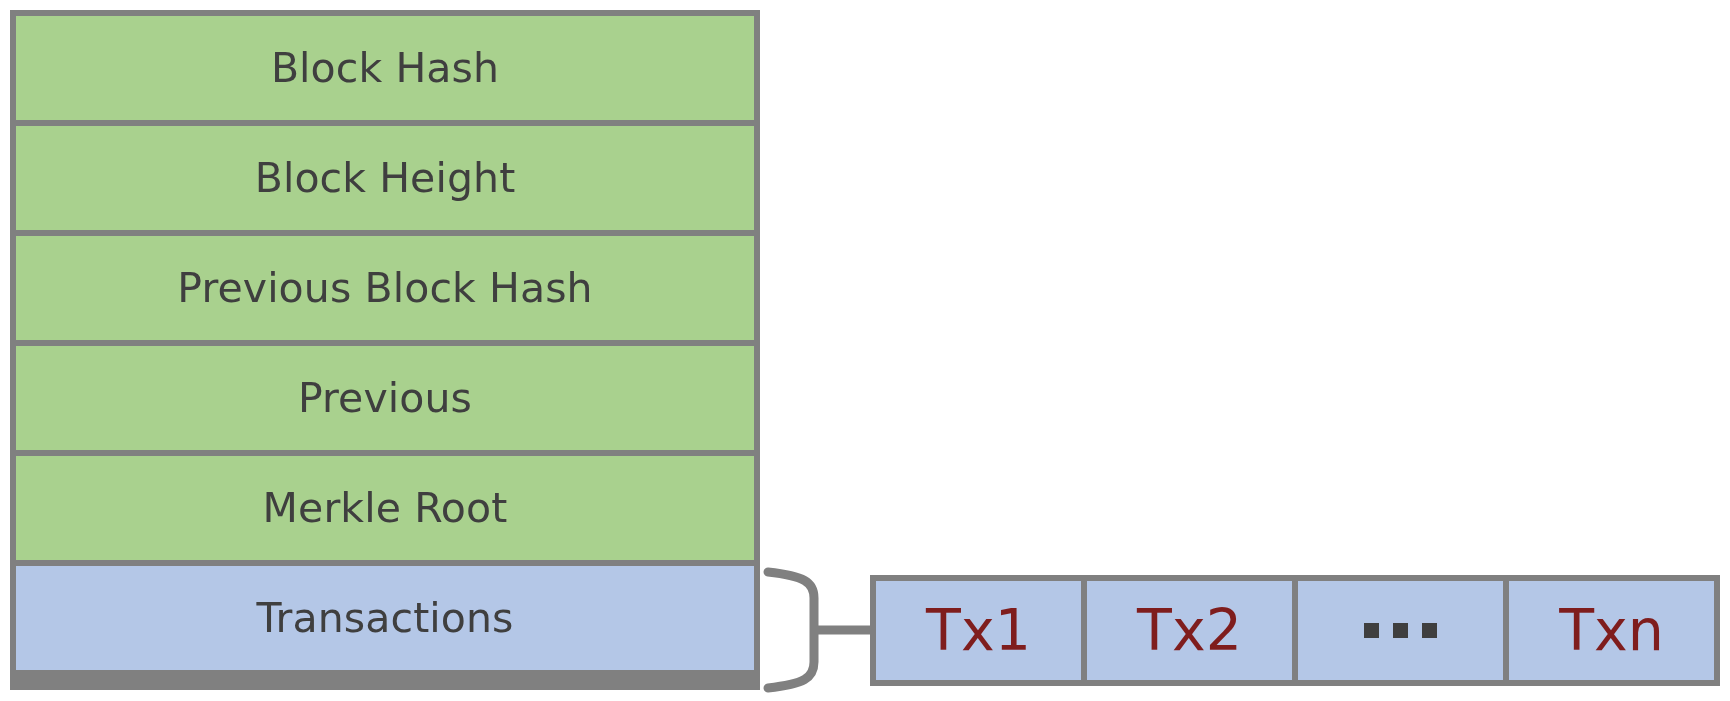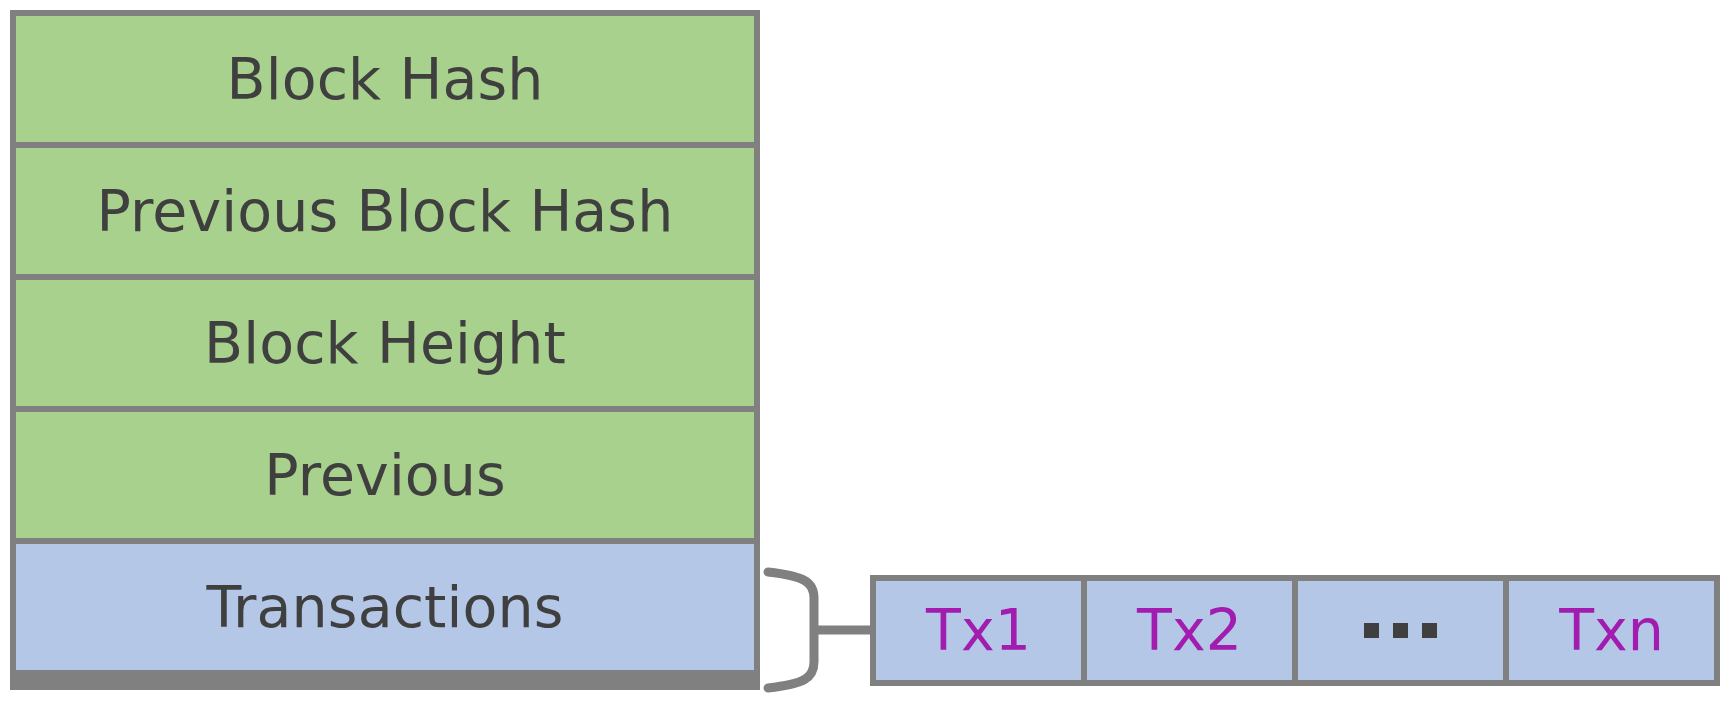--- a/index.html
+++ b/index.html
@@ -44,21 +44,21 @@
     overflow: hidden;
   }
   .block-row:last-child {
     margin-bottom: 20px;
   }
   .block-row.green { background: #a9d18e; }
   .block-row.blue  { background: #b4c7e7; }
 
   .block-row-label {
     color: #3f3f3f;
-    font-size: 57px;
+    font-size: 41px;
     line-height: 1;
     font-weight: 400;
     letter-spacing: 0.1px;
     white-space: nowrap;
   }
 
   
   .connector {
     position: absolute;
     left: 752px;
@@ -86,21 +86,21 @@
     flex: 1 1 0;
     background: #b4c7e7;
     display: flex;
     align-items: center;
     justify-content: center;
     box-sizing: border-box;
     overflow: hidden;
   }
 
   .tx-label {
-    color: #a21caf;
+    color: #7f1d1d;
     font-size: 57px;
     line-height: 1;
     font-weight: 400;
     white-space: nowrap;
   }
 
   .tx-ellipsis {
     display: flex;
     align-items: center;
     gap: 14px;
@@ -117,31 +117,34 @@
 
 <div id="canvas">
 
   <div class="block-stack">
 
     <div class="block-row green">
       <span class="block-row-label">Block Hash</span>
     </div>
 
     <div class="block-row green">
-      <span class="block-row-label">Previous Block Hash</span>
+      <span class="block-row-label">Block Height</span>
     </div>
 
     <div class="block-row green">
-      <span class="block-row-label">Block Height</span>
+      <span class="block-row-label">Previous Block Hash</span>
     </div>
 
     <div class="block-row green">
       <span class="block-row-label">Previous</span>
     </div>
 
+    <div class="block-row green">
+      <span class="block-row-label">Merkle Root</span>
+    </div>
 
     <div class="block-row blue">
       <span class="block-row-label">Transactions</span>
     </div>
 
   </div>
 
   <div class="connector">
     <svg width="130" height="140" viewBox="0 0 130 140" xmlns="http://www.w3.org/2000/svg">
       <path d="M 16 12

